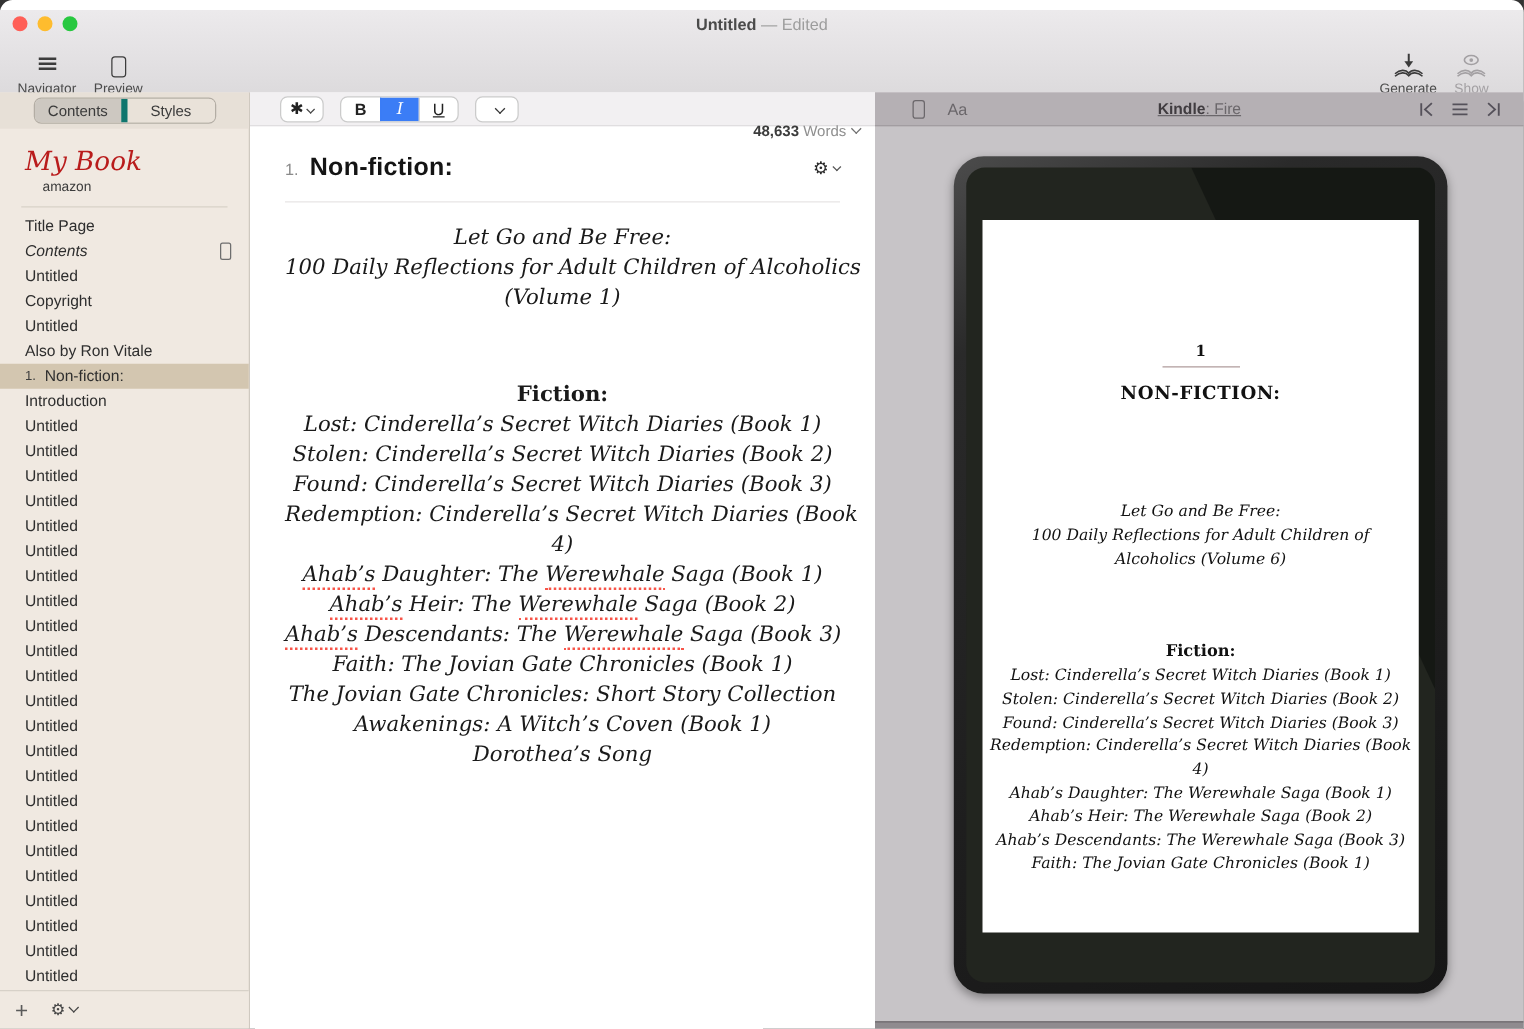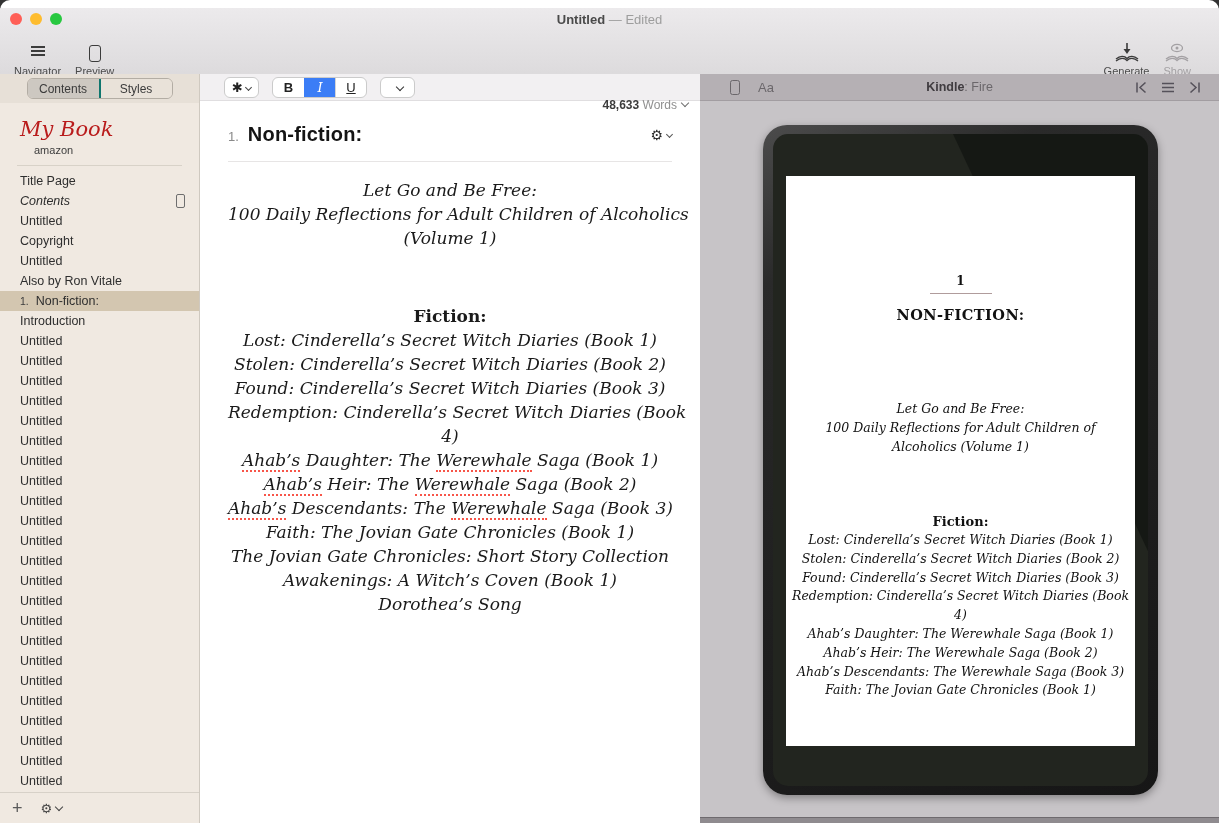--- a/index.html
+++ b/index.html
@@ -26,21 +26,21 @@
 
   
   .main { position:absolute; top:74px; left:0; right:0; bottom:0; }
 
   
   .sidebar { position:absolute; left:0; top:0; bottom:0; width:200px; background:#f0e9e1; border-right:1px solid #cfc9c0; }
   .sb-tabstrip { height:29px; background:#e7e0d7; display:flex; align-items:center; justify-content:center; }
   .seg { display:flex; width:146px; height:21px; border:1px solid #b3ada4; border-radius:6px; overflow:hidden; }
   .seg-btn { flex:1; display:flex; align-items:center; justify-content:center; font-size:12px; color:#3b3b3b; background:#e9e2d9; cursor:default; }
   .seg-btn.active { background:#cdc8c1; }
-  .seg-btn + .seg-btn { border-left:2px solid #0f766e; }
+  .seg-btn + .seg-btn { border-left:5px solid #0f766e; }
   .sb-bookhead { padding:14px 0 0 20px; }
   .sb-booktitle { font-family:"DejaVu Serif", serif; font-style:italic; font-size:21px; color:#b91c1c; }
   .sb-platform { font-size:11px; color:#3c3c3c; margin:3px 0 0 14px; }
   .sb-divider { height:1px; background:#d8d2c8; margin:9px 17px 0 17px; }
   .sb-list { margin-top:5px; }
   .sb-item { height:20px; display:flex; align-items:center; padding:0 14px 0 20px; font-size:12.5px; color:#2e2e2e; cursor:default; }
   .sb-item.selected { background:#d3c6b0; }
   .sb-item.italic .sb-label { font-style:italic; }
   .sb-num { font-size:10.5px; color:#3c3c3c; margin-right:7px; }
   .sb-num:empty { display:none; }
@@ -78,21 +78,21 @@
   .ed-content { margin:16px 28px 0 28px; text-align:center; font-family:"DejaVu Serif", serif; font-size:17px; font-style:italic; color:#1a1a1a; line-height:24px; }
   .ed-line { white-space:nowrap; }
   .ed-fheading { font-style:normal; font-weight:bold; margin-top:54px; }
   .misspell { border-bottom:2px dotted #f75549; padding-bottom:0px; }
 
   
   .preview { position:absolute; left:700px; top:0; right:0; bottom:0; background:#c7c4c7; }
   .pv-header { position:relative; height:27px; background:#b5b0b4; border-bottom:1px solid #a29da1; display:flex; align-items:center; padding:0 18px 0 30px; }
   .pv-phone { width:10px; height:15px; border:1.3px solid #6b676b; border-radius:2.5px; }
   .pv-aa { font-size:13px; color:#6b676b; margin-left:18px; cursor:default; }
-  .pv-title { position:absolute; left:0; right:0; text-align:center; font-size:12.5px; color:#6b676b; pointer-events:none; }
+  .pv-title { position:absolute; left:0; right:0; text-align:center; font-size:12.5px; color:#6b676b; pointer-events:none;text-decoration:underline; }
   .pv-title b { color:#403c40; }
   .pv-nav { margin-left:auto; display:flex; align-items:center; gap:13px; }
   .pv-nav svg { display:block; cursor:default; }
   .pv-body { position:absolute; top:27px; left:0; right:0; bottom:6px; }
   .tablet { position:absolute; left:63px; top:24px; width:395px; height:670px; border-radius:24px;
     background:linear-gradient(150deg,#4c4c4c 0%,#2a2a2a 18%,#1e1e1e 60%,#161616 100%);
     box-shadow:0 3px 8px rgba(0,0,0,0.35); }
   .screen { position:absolute; left:10px; top:9px; right:10px; bottom:9px; border-radius:15px; background:#22251f; overflow:hidden; }
   .screen::before { content:""; position:absolute; inset:0; background:#121411; clip-path:polygon(48% 0, 100% 0, 100% 64%); opacity:0.75; }
   .kpage { position:absolute; left:13px; top:42px; width:349px; height:570px; background:#fff; text-align:center;
@@ -394,21 +394,21 @@
       <div class="pv-body">
         <div class="tablet">
           <div class="screen">
             <div class="kpage">
               <div class="kp-num">1</div>
               <div class="kp-rule"></div>
               <div class="kp-heading">NON-FICTION:</div>
               <div class="kp-volume">
                 <div class="kp-line">Let Go and Be Free:</div>
                   <div class="kp-line">100 Daily Reflections for Adult Children of</div>
-                  <div class="kp-line">Alcoholics (Volume 1)</div>
+                  <div class="kp-line">Alcoholics (Volume 6)</div>
               </div>
               <div class="kp-fheading">Fiction:</div>
               <div class="kp-lines">
                 <div class="kp-line">Lost: Cinderella’s Secret Witch Diaries (Book 1)</div>
                   <div class="kp-line">Stolen: Cinderella’s Secret Witch Diaries (Book 2)</div>
                   <div class="kp-line">Found: Cinderella’s Secret Witch Diaries (Book 3)</div>
                   <div class="kp-line">Redemption: Cinderella’s Secret Witch Diaries (Book</div>
                   <div class="kp-line">4)</div>
                   <div class="kp-line">Ahab’s Daughter: The Werewhale Saga (Book 1)</div>
                   <div class="kp-line">Ahab’s Heir: The Werewhale Saga (Book 2)</div>

